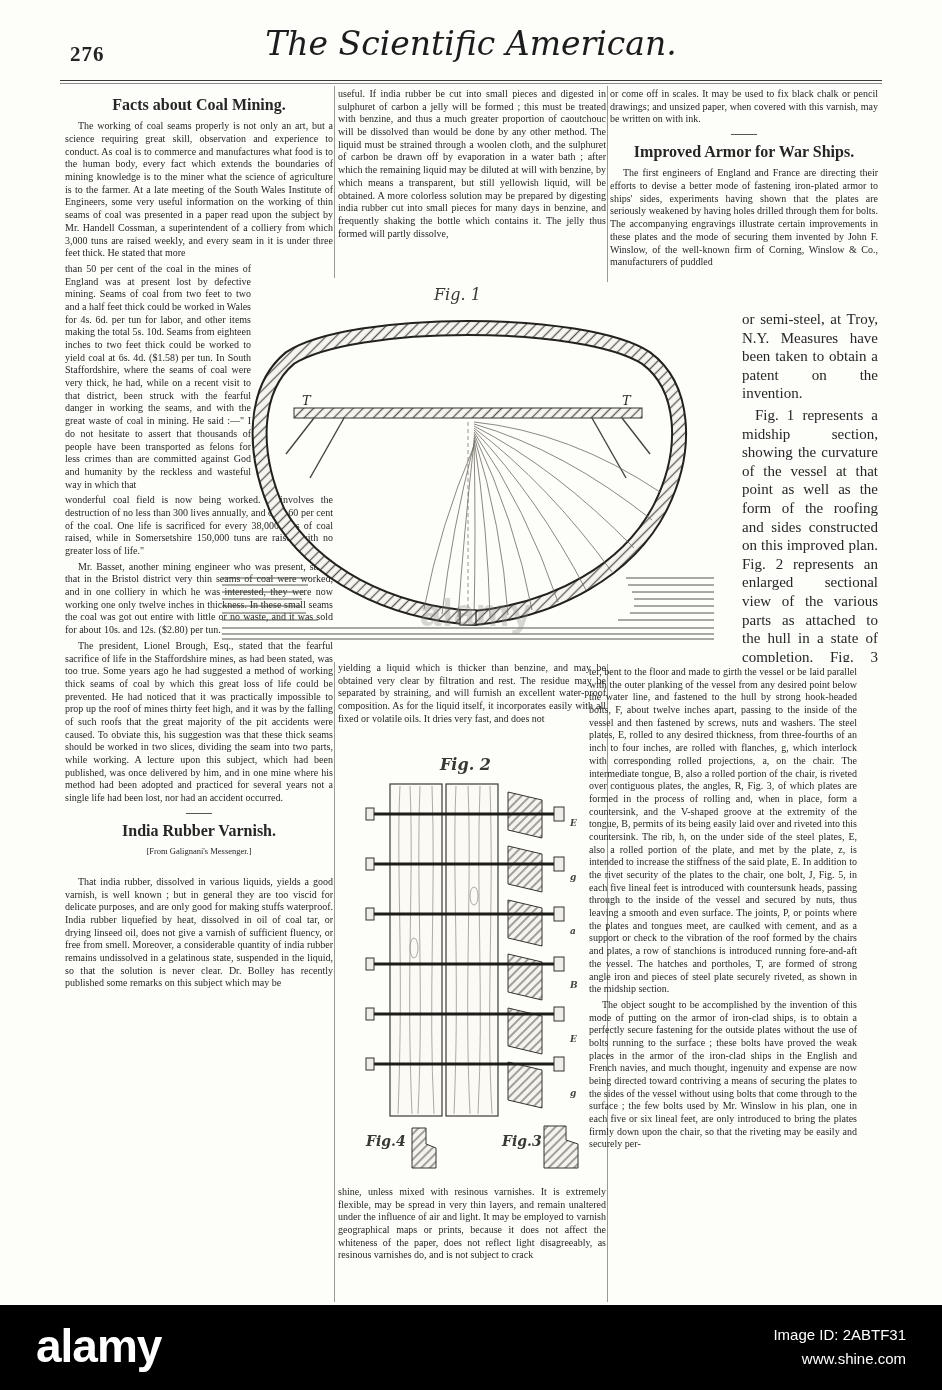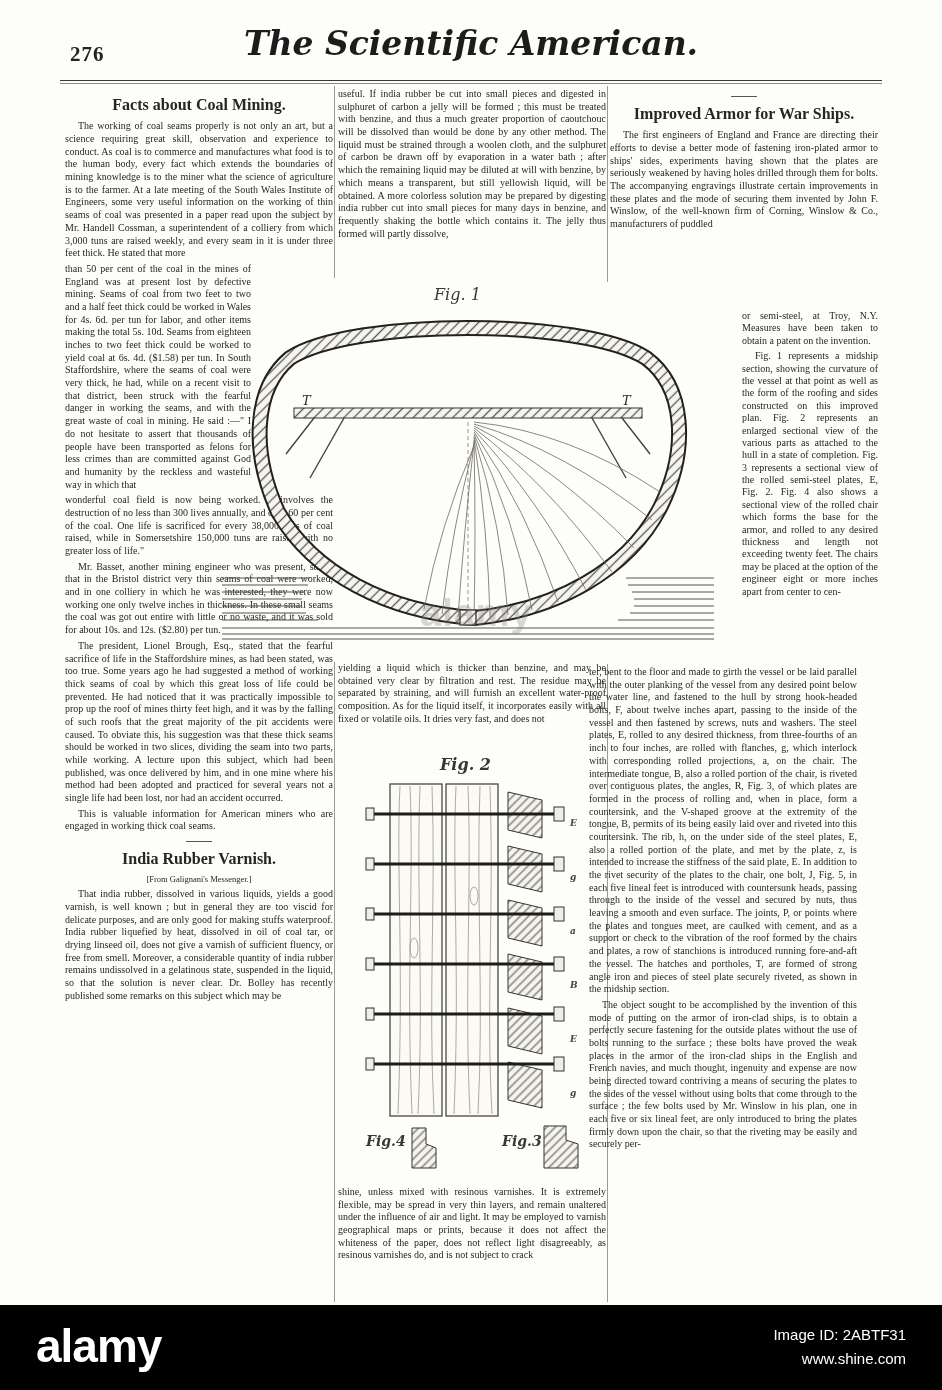--- a/index.html
+++ b/index.html
@@ -6,39 +6,39 @@
   body{
     width:942px;height:1390px;position:relative;overflow:hidden;
     background:#ffffff;color:#242424;
     font-family:"Liberation Serif",serif;
   }
   .sheet{position:absolute;left:0;top:0;width:942px;height:1390px;background:#fdfdfa;}
   
   .pagenum{position:absolute;left:70px;top:42px;font-size:21px;font-weight:bold;letter-spacing:1px;}
   .masthead{
     position:absolute;left:0;right:0;top:24px;text-align:center;
-    font-family:"DejaVu Serif",serif;font-weight:bold;font-style:italic;
+    font-family:"DejaVu Serif",serif;font-weight:normal;font-style:italic;
     font-size:33px;color:#1c1c1c;
   }
   .head-rule{position:absolute;left:60px;right:60px;top:80px;height:2px;
     border-top:1px solid #3a3a3a;border-bottom:1px solid #8b8b8b;}
   
   .col{position:absolute;width:268px;font-size:10px;line-height:1.27;text-align:justify;color:#262626;}
   .col p{margin:0 0 3px 0;}
   .ind{text-indent:13px;}
   .narrow{width:186px;margin:0 0 3px 0;}
   .art-head{font-size:16px;font-weight:bold;text-align:center;margin:7px 0 5px 0;}
-  .byline{font-size:8.5px;text-align:center;margin:0 0 3px 0;}
+  .byline{font-size:8.5px;text-align:center;margin:0 0 19px 0;}
   .sep{width:26px;border-top:1px solid #555;margin:8px auto 3px auto;}
   .col1{left:65px;top:88px;max-height:1214px;overflow:hidden;}
   .col2a{left:338px;top:88px;}
   .col2b{left:338px;top:662px;}
   .col2c{left:338px;top:1186px;}
   .col3a{left:610px;top:88px;}
-  .col3n{left:742px;top:310px;width:136px;max-height:352px;overflow:hidden;font-size:10px;line-height:1.24;}
+  .col3n{left:742px;top:310px;width:136px;max-height:352px;overflow:hidden;font-size:15px;line-height:1.24;}
   .col3b{left:589px;top:666px;max-height:638px;overflow:hidden;}
   .vrule{position:absolute;width:1px;background:#9a9a94;}
   
   .fig{position:absolute;text-align:right;}
   .fig1{left:222px;top:280px;width:492px;height:362px;}
   .fig2{left:356px;top:748px;width:258px;height:428px;font-weight:bold;}
   .figlabel{font-family:"DejaVu Serif",serif;font-style:italic;font-size:16px;fill:#3a3833;}
   .figlabel2{font-family:"DejaVu Serif",serif;font-style:italic;font-size:14px;fill:#3a3833;}
   .tlabel{font-family:"DejaVu Serif",serif;font-style:italic;font-size:13px;fill:#2b2a26;}
   .plletter{font-family:"DejaVu Serif",serif;font-style:italic;font-size:9px;fill:#46443f;}
@@ -67,21 +67,20 @@
   <div class="vrule" style="left:607px;top:86px;height:196px"></div>
   <div class="vrule" style="left:607px;top:664px;height:638px"></div>
 
   <div class="col col1">
     <h3 class="art-head">Facts about Coal Mining.</h3>
     <p class="ind">The working of coal seams properly is not only an art, but a science requiring great skill, observation and experience to conduct. As coal is to commerce and manufactures what food is to the human body, every fact which extends the boundaries of mining knowledge is to the miner what the science of agriculture is to the farmer. At a late meeting of the South Wales Institute of Engineers, some very useful information on the working of thin seams of coal was presented in a paper read upon the subject by Mr. Handell Cossman, a superintendent of a colliery from which 3,000 tuns are raised weekly, and every seam in it is under three feet thick. He stated that more</p>
     <div class="narrow">than 50 per cent of the coal in the mines of England was at present lost by defective mining. Seams of coal from two feet to two and a half feet thick could be worked in Wales for 4s. 6d. per tun for labor, and other items making the total 5s. 10d. Seams from eighteen inches to two feet thick could be worked to yield coal at 6s. 4d. ($1.58) per tun. In South Staffordshire, where the seams of coal were very thick, he had, while on a recent visit to that district, been struck with the fearful danger in working the seams, and with the great waste of coal in mining. He said :—" I do not hesitate to assert that thousands of people have been transported as felons for less crimes than are committed against God and humanity by the reckless and wasteful way in which that</div>
     <p>wonderful coal field is now being worked. It involves the destruction of no less than 300 lives annually, and over 60 per cent of the coal. One life is sacrificed for every 38,000 tuns of coal raised, while in Somersetshire 150,000 tuns are raised with no greater loss of life."</p>
     <p class="ind">Mr. Basset, another mining engineer who was present, stated that in the Bristol district very thin seams of coal were worked, and in one colliery in which he was interested, they were now working one only twelve inches in thickness. In these small seams the coal was got out entire with little or no waste, and it was sold for about 10s. and 12s. ($2.80) per tun.</p>
     <p class="ind">The president, Lionel Brough, Esq., stated that the fearful sacrifice of life in the Staffordshire mines, as had been stated, was too true. Some years ago he had suggested a method of working thick seams of coal by which this great loss of life could be prevented. He had noticed that it was practically impossible to prop up the roof of mines thirty feet high, and it was by the falling of such roofs that the great majority of the pit accidents were caused. To obviate this, his suggestion was that these thick seams should be worked in two slices, dividing the seam into two parts, while working. A lecture upon this subject, which had been published, was once delivered by him, and in one mine where his method had been adopted and practiced for several years not a single life had been lost, nor had an accident occurred.</p>
-    <p class="ind">This is valuable information for American miners who are engaged in working thick coal seams.</p>
     <div class="sep"></div>
     <h3 class="art-head">India Rubber Varnish.</h3>
     <div class="byline">[From Galignani's Messenger.]</div>
     <p class="ind">That india rubber, dissolved in various liquids, yields a good varnish, is well known ; but in general they are too viscid for delicate purposes, and are only good for making stuffs waterproof. India rubber liquefied by heat, dissolved in oil of coal tar, or drying linseed oil, does not give a varnish of sufficient fluency, or free from smell. Moreover, a considerable quantity of india rubber remains undissolved in a gelatinous state, suspended in the liquid, so that the solution is never clear. Dr. Bolley has recently published some remarks on this subject which may be</p>
   </div>
 
   <div class="col col2a">
     <p>useful. If india rubber be cut into small pieces and digested in sulphuret of carbon a jelly will be formed ; this must be treated with benzine, and thus a much greater proportion of caoutchouc will be dissolved than would be done by any other method. The liquid must be strained through a woolen cloth, and the sulphuret of carbon be drawn off by evaporation in a water bath ; after which the remaining liquid may be diluted at will with benzine, by which means a transparent, but still yellowish liquid, will be obtained. A more colorless solution may be prepared by digesting india rubber cut into small pieces for many days in benzine, and frequently shaking the bottle which contains it. The jelly thus formed will partly dissolve,</p>
   </div>
 
@@ -240,20 +239,21 @@
         <path d="M188 378 L210 378 L210 392 L222 396 L222 420 L188 420 Z" fill="url(#hx2)" stroke="#35332d" stroke-width="1"></path>
       </g>
     </svg>
   </div>
 
   <div class="col col2c">
     <p>shine, unless mixed with resinous varnishes. It is extremely flexible, may be spread in very thin layers, and remain unaltered under the influence of air and light. It may be employed to varnish geographical maps or prints, because it does not affect the whiteness of the paper, does not reflect light disagreeably, as resinous varnishes do, and is not subject to crack</p>
   </div>
 
   <div class="col col3a">
+    <p>or come off in scales. It may be used to fix black chalk or pencil drawings; and unsized paper, when covered with this varnish, may be written on with ink.</p>
     <div class="sep"></div>
     <h3 class="art-head">Improved Armor for War Ships.</h3>
     <p class="ind">The first engineers of England and France are directing their efforts to devise a better mode of fastening iron-plated armor to ships' sides, experiments having shown that the plates are seriously weakened by having holes drilled through them for bolts. The accompanying engravings illustrate certain improvements in these plates and the mode of securing them invented by John F. Winslow, of the well-known firm of Corning, Winslow &amp; Co., manufacturers of puddled</p>
   </div>
 
   <div class="col col3n">
     <p>or semi-steel, at Troy, N.Y. Measures have been taken to obtain a patent on the invention.</p>
     <p class="ind">Fig. 1 represents a midship section, showing the curvature of the vessel at that point as well as the form of the roofing and sides constructed on this improved plan. Fig. 2 represents an enlarged sectional view of the various parts as attached to the hull in a state of completion. Fig. 3 represents a sectional view of the rolled semi-steel plates, E, Fig. 2. Fig. 4 also shows a sectional view of the rolled chair which forms the base for the armor, and rolled to any desired thickness and length not exceeding twenty feet. The chairs may be placed at the option of the engineer eight or more inches apart from center to cen-</p>
   </div>
 

